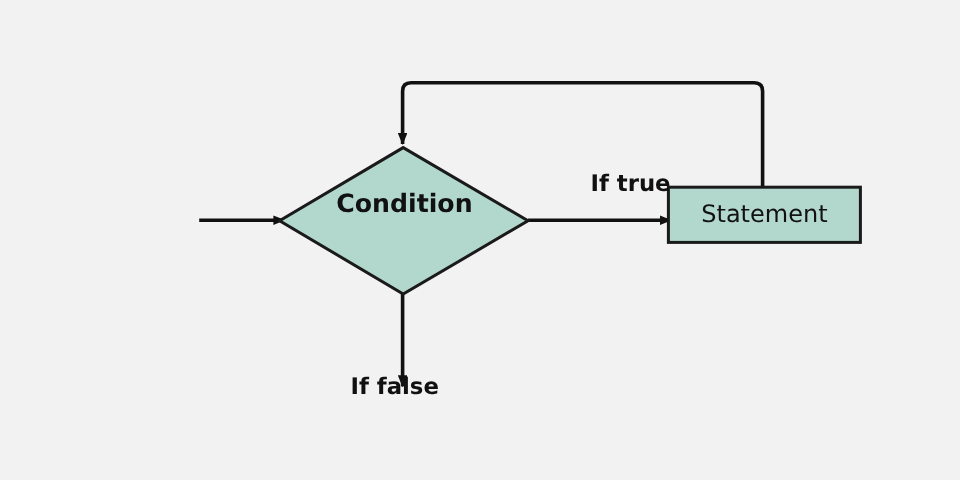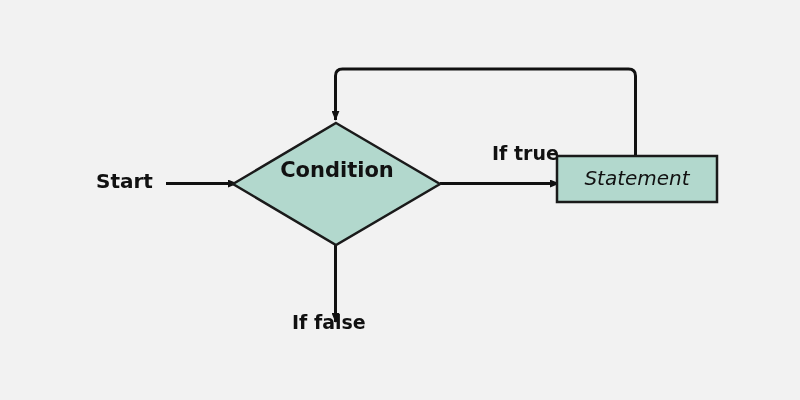--- a/index.html
+++ b/index.html
@@ -55,21 +55,20 @@
     font-size: 19px;
     font-weight: 700;
     margin-left: 36px;
   }
   #label-statement {
     left: 556px;
     top: 167px;
     width: 162px;
     font-size: 20px;
     font-weight: 400;
-    font-style: italic;
   }
   #label-if-false {
     left: 292px;
     top: 311px;
     font-size: 19px;
     font-weight: 700;
   }
 </style>
 </head>
 <body>
@@ -89,21 +88,20 @@
 
     <line x1="335.5" y1="245" x2="335.5" y2="322" stroke="#111111" stroke-width="3" marker-end="url(#arrowhead)"></line>
 
     <path d="M 635.5 155 L 635.5 76 Q 635.5 69 628.5 69 L 342.5 69 Q 335.5 69 335.5 76 L 335.5 120" fill="none" stroke="#111111" stroke-width="3" marker-end="url(#arrowhead)"></path>
 
     <polygon points="336,123 440,184 336,245 233,184" fill="#b2d8cd" stroke="#1a1a1a" stroke-width="2.5" stroke-linejoin="miter"></polygon>
 
     <rect x="557" y="156" width="160" height="46" fill="#b2d8cd" stroke="#1a1a1a" stroke-width="2.5"></rect>
   </svg>
 
-  <div class="node-label" id="label-start">Start</div>
 
   <div class="node-label" id="label-condition"><span>Condition</span><br></div>
 
   <div class="node-label" id="label-if-true">If true</div>
 
   <div class="node-label" id="label-statement">Statement</div>
 
   <div class="node-label" id="label-if-false">If false</div>
 
 </div>

